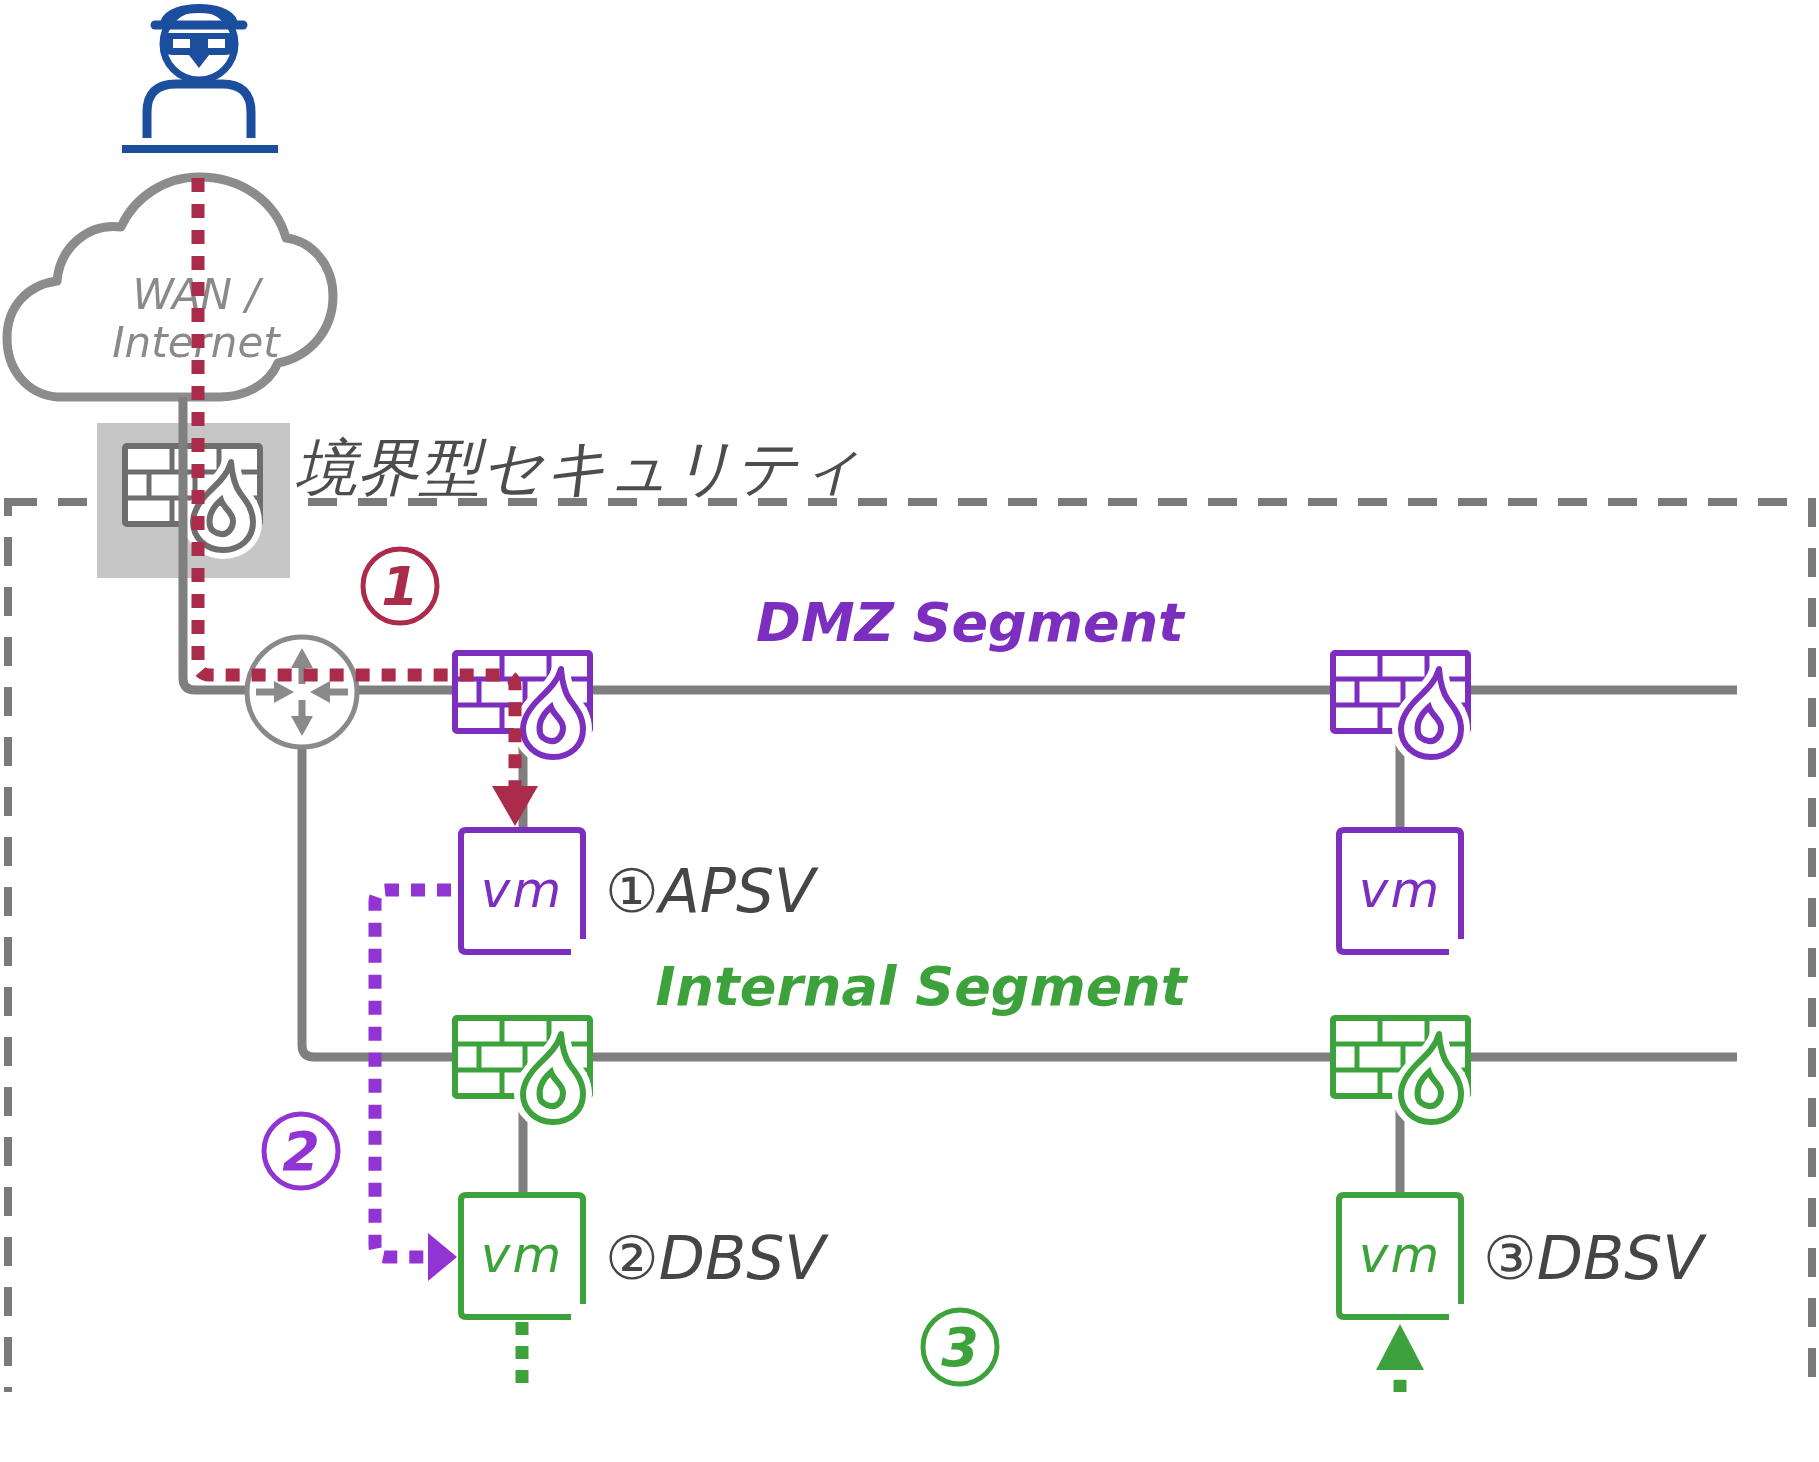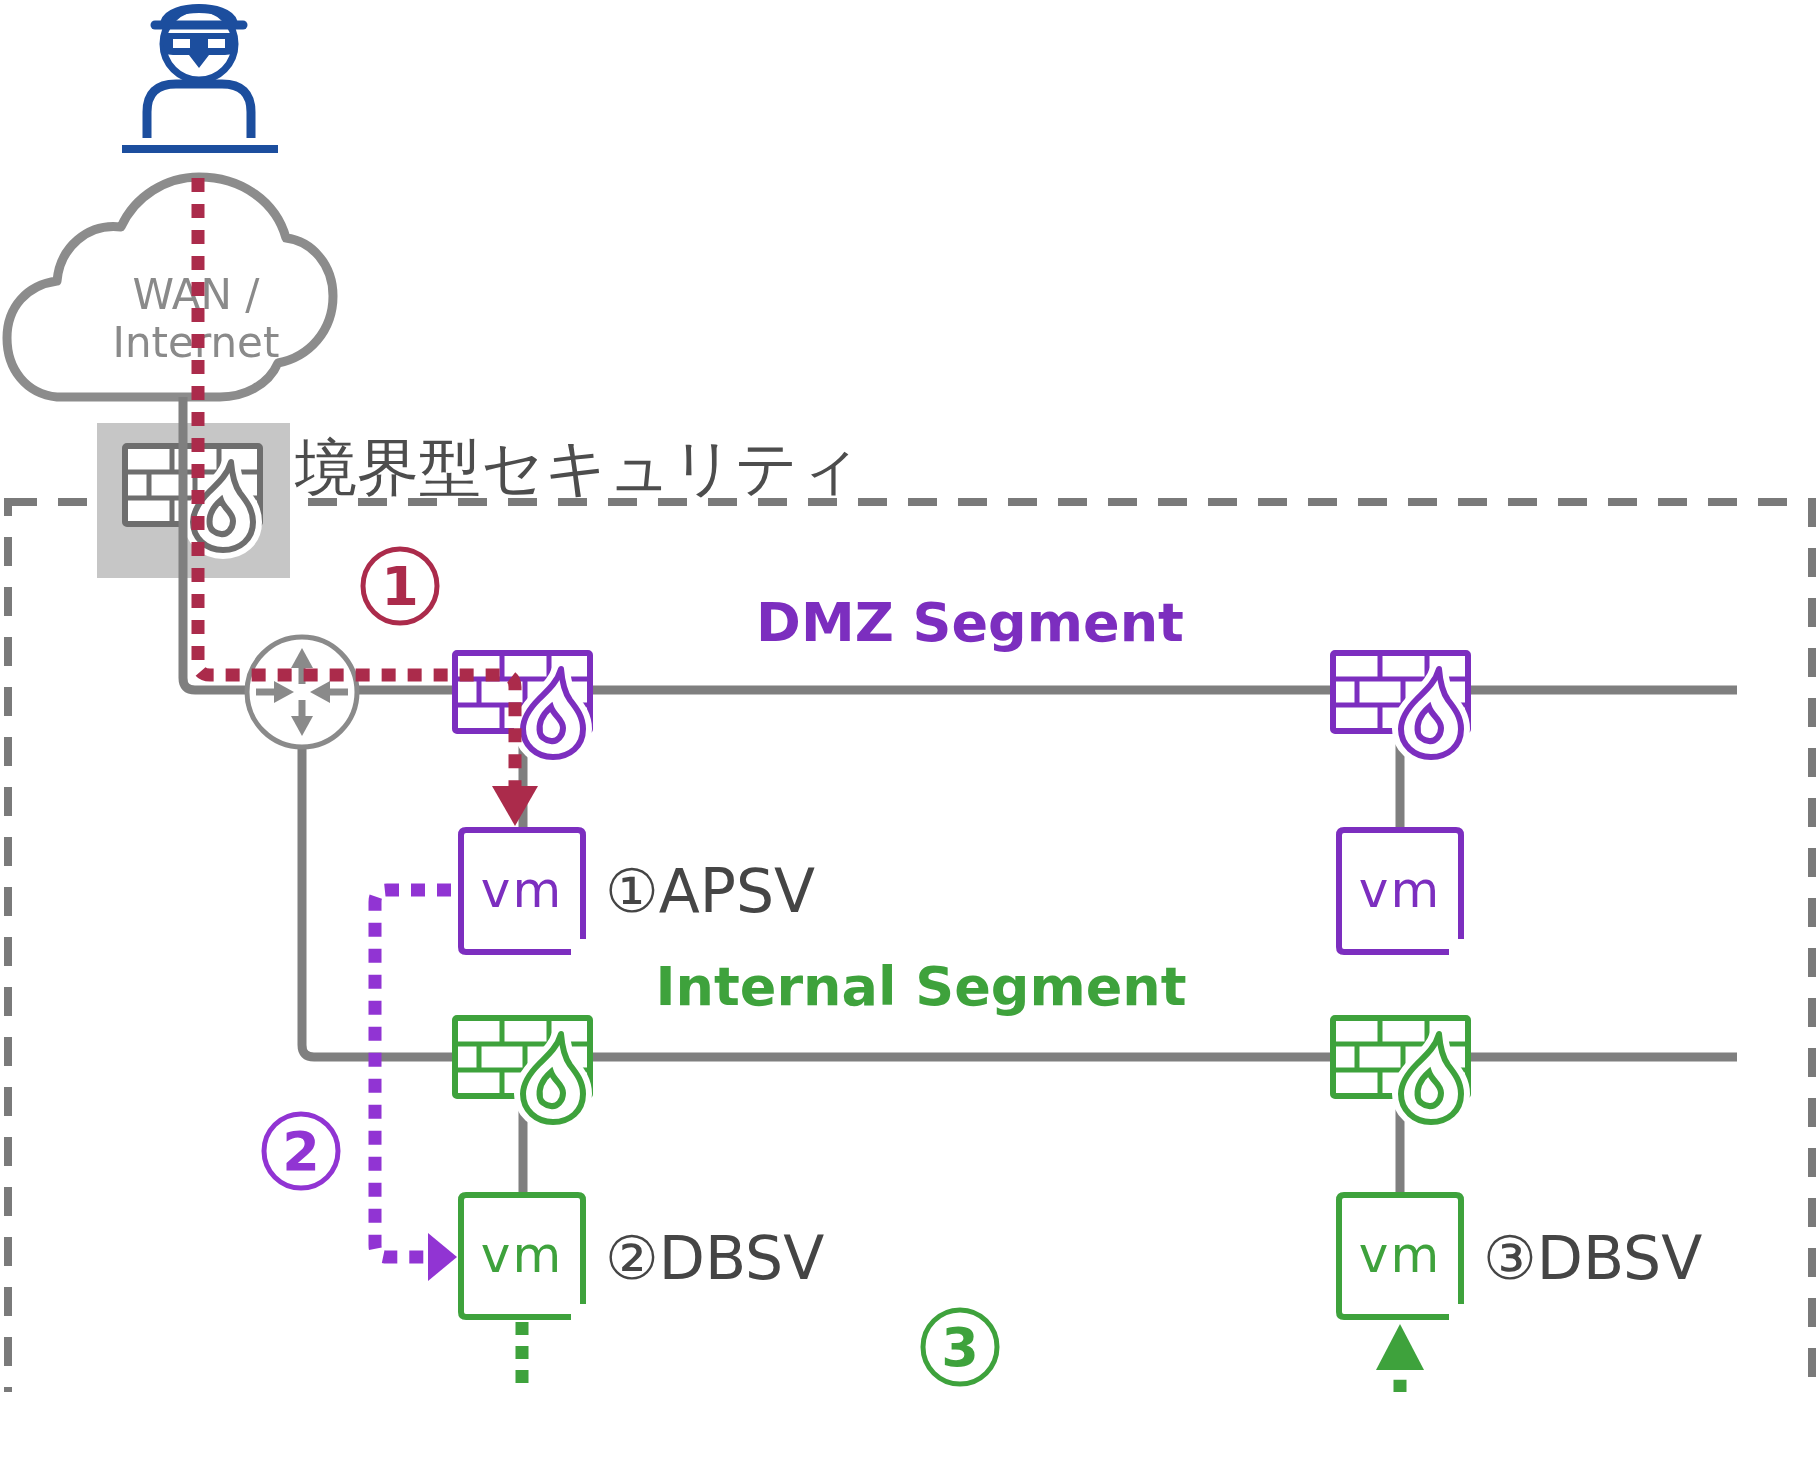--- a/index.html
+++ b/index.html
@@ -1,17 +1,17 @@
 <!DOCTYPE html>
 <html style="--red: #AB2B4B; --purple: #7C2EBF; --purple_path: #9134D3; --green: #3EA23C; --line_gray: #7F7F7F; --dash_gray: #7A7A7A; --cloud_gray: #8C8C8C; --text_gray: #8A8A8A; --dark_gray: #454545; --jp_gray: #4D4D4D; --blue: #1C4E9E; --fw_gray: #6E6E6E; --router_gray: #8A8A8A; --box_gray: #C6C6C6;"><head>
 <meta charset="utf-8">
 <style>
   html,body{margin:0;padding:0;background:#ffffff;}
   .stage{position:relative;width:1819px;height:1392px;background:#fff;overflow:hidden;
-         font-family:"DejaVu Sans","Liberation Sans",sans-serif;}
+         font-family:"DejaVu Sans","Liberation Sans",sans-serif;font-style:italic;}
   svg{display:block;}
   svg text{font-family:"DejaVu Sans","Liberation Sans",sans-serif;}
 
   
   .gline{stroke:var(--line_gray);stroke-width:9;fill:none;}
   .dashrect{stroke:var(--dash_gray);stroke-width:8;fill:none;stroke-dasharray:29 21;}
 
   
   .path-red{stroke:var(--red);stroke-width:13;fill:none;stroke-dasharray:14 12;}
   .path-purple{stroke:var(--purple_path);stroke-width:13;fill:none;stroke-dasharray:14 12;}

